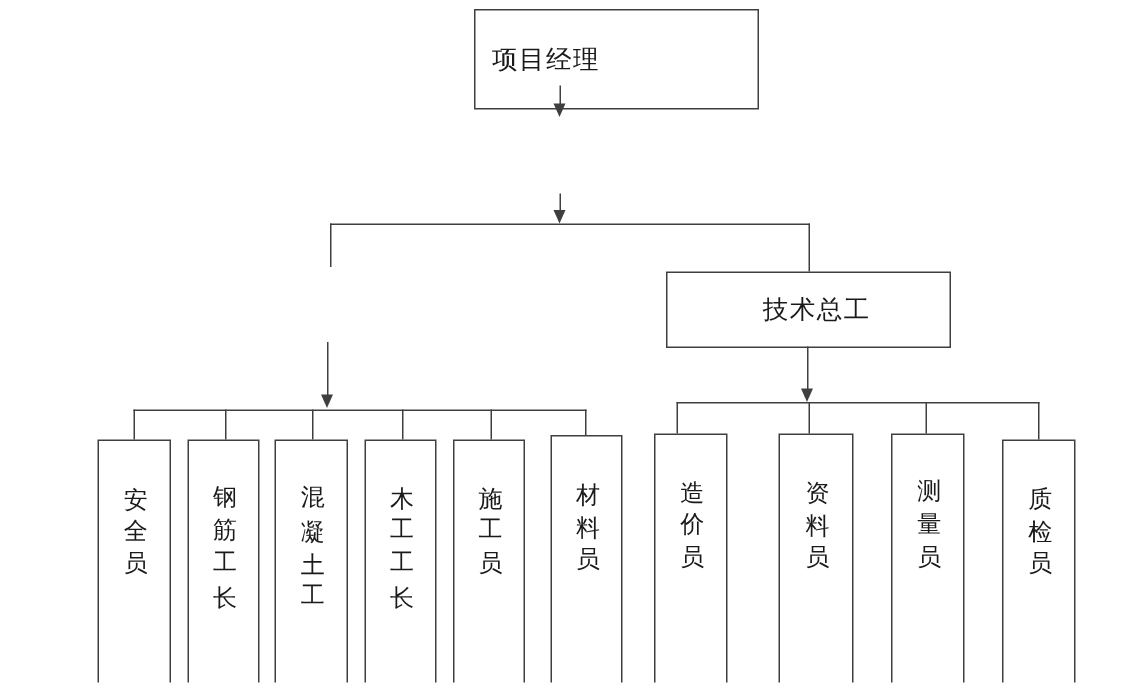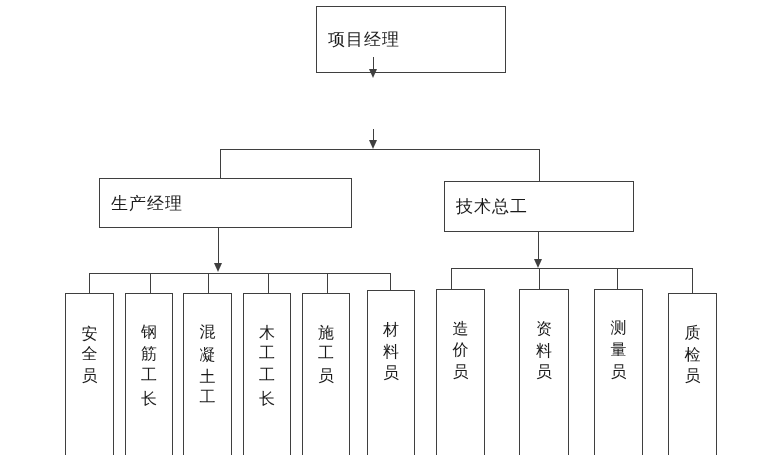--- a/index.html
+++ b/index.html
@@ -46,21 +46,21 @@
     width: 0; height: 0;
     border-left: 4px solid transparent;
     border-right: 4px solid transparent;
     border-top: 9px solid var(--line, #3f3f3f);
   }
 
   
   #b-root { left: 278px; top: 6px;   width: 190px; height: 67px; margin-left: 38px; }
   #b-exec { left: 278px; top: 78px;  width: 191px; height: 51px; }
   #b-prod { left: 99px;  top: 178px; width: 253px; height: 50px; }
-  #b-tech { left: 444px; top: 181px; width: 190px; height: 51px; }
+  #b-tech { left: 444px; top: 181px; width: 190px; height: 51px; justify-content: center; }
 
   
   #v-safety    { left: 65px;  top: 293px; width: 49px; height: 185px; }
   #v-rebar     { left: 125px; top: 293px; width: 48px; height: 185px; }
   #v-concrete  { left: 183px; top: 293px; width: 49px; height: 185px; }
   #v-carpentry { left: 243px; top: 293px; width: 48px; height: 185px; }
   #v-constr    { left: 302px; top: 293px; width: 48px; height: 185px; }
   #v-material  { left: 367px; top: 290px; width: 48px; height: 188px; }
   #v-cost      { left: 436px; top: 289px; width: 49px; height: 189px; }
   #v-document  { left: 519px; top: 289px; width: 50px; height: 189px; }
@@ -92,23 +92,20 @@
   #s9 { left: 617px; top: 268px; width: 1px; height: 21px; }
   #s10{ left: 692px; top: 268px; width: 1px; height: 25px; }
 </style>
 </head>
 <body>
 
 <div id="canvas">
 
   <div class="node hbox" id="b-root">
     <span>项目经理</span>
-  </div>
-  <div class="node hbox" id="b-prod">
-    <span>生产经理</span>
   </div>
   <div class="node hbox" id="b-tech">
     <span>技术总工</span>
   </div>
 
   <div class="node vbox" id="v-safety">
     <span class="vlabel">安全员</span>
   </div>
   <div class="node vbox" id="v-rebar">
     <span class="vlabel">钢筋工长</span>

